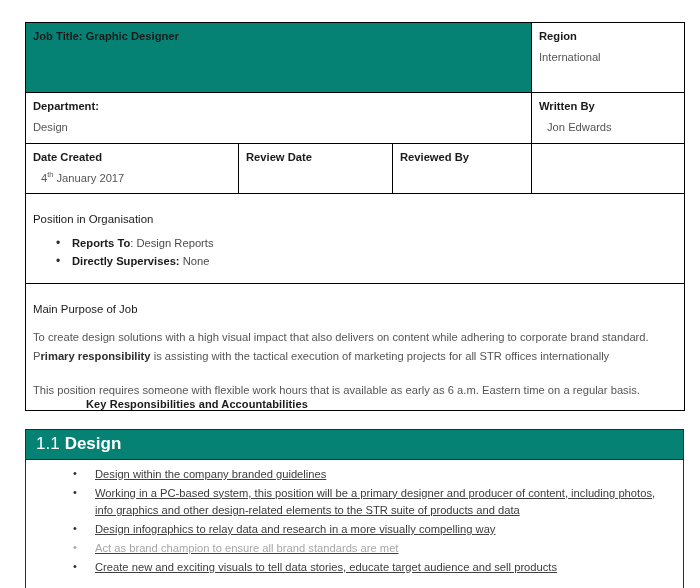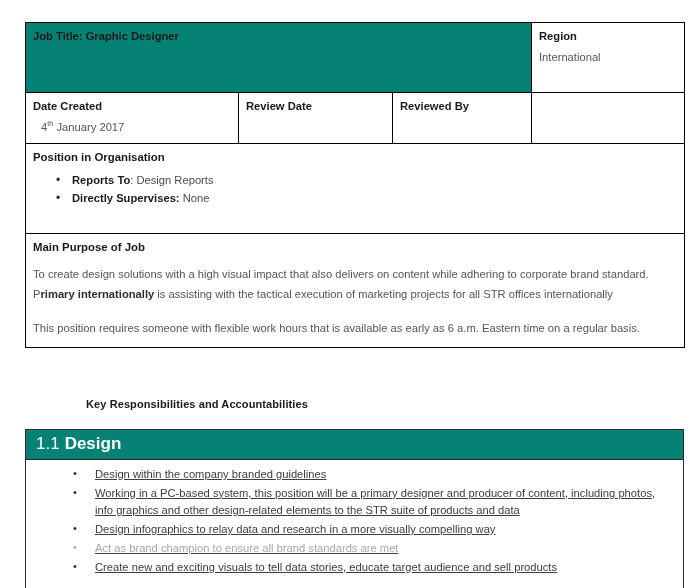--- a/index.html
+++ b/index.html
@@ -61,24 +61,25 @@
     font-size: 0.66em;
     vertical-align: super;
     line-height: 0;
   }
 
   
   .section-cell {
     padding: 6px 8px 9px 8px;
   }
   .section-title {
-    font-weight: bold;
+    font-weight: normal;
     color: #1a1a1a;
     font-size: 11.4px;
     display: block;
+    margin-top: 12px;
   }
 
   ul.bullets {
     margin: 6px 0 0 0;
     padding: 0 0 0 23px;
     list-style: none;
   }
   ul.bullets > li {
     position: relative;
     padding-left: 16px;
@@ -196,20 +197,30 @@
       <tr>
         <td class="cell-green" colspan="3" style="height:58px;">
           <span class="lbl">Job Title: Graphic Designer</span>
         </td>
         <td>
           <span class="lbl">Region</span>
           <span class="val">International</span>
         </td>
       </tr>
 
+      <tr>
+        <td colspan="3" style="height:36px;">
+          <span class="lbl">Department:</span>
+          <span class="val">Design</span>
+        </td>
+        <td>
+          <span class="lbl">Written By</span>
+          <span class="val val-indent">Jon Edwards</span>
+        </td>
+      </tr>
 
       <tr>
         <td style="height:32px;">
           <span class="lbl">Date Created</span>
           <span class="val val-indent"><span>4</span><span class="sup">th</span><span> January 2017</span></span>
         </td>
         <td>
           <span class="lbl">Review Date</span>
           <span class="val"></span>
         </td>
@@ -229,21 +240,21 @@
             <li><span class="b-strong">Reports To</span><span>:</span><span> Design Reports</span></li>
             <li><span class="b-strong">Directly Supervises:</span><span></span><span> None</span></li>
           </ul>
         </td>
       </tr>
 
       <tr>
         <td class="section-cell" colspan="4" style="height:88px; padding-bottom:10px;">
           <span class="section-title">Main Purpose of Job</span>
           <span class="para">To create design solutions with a high visual impact that also delivers on content while adhering to corporate brand standard.</span>
-          <span class="para tight"><span>P</span><span class="para-strong">rimary internationally</span><span> is assisting with the tactical execution of marketing projects for all STR offices internationally</span></span>
+          <span class="para tight"><span>P</span><span class="para-strong">rimary responsibility</span><span> is assisting with the tactical execution of marketing projects for all STR offices internationally</span></span>
           <span class="para gap">This position requires someone with flexible work hours that is available as early as 6 a.m. Eastern time on a regular basis.</span>
         </td>
       </tr>
     </tbody>
   </table>
 
   <div class="kr-heading">Key Responsibilities and Accountabilities</div>
 
   <table class="resp-table">
     <tbody>

